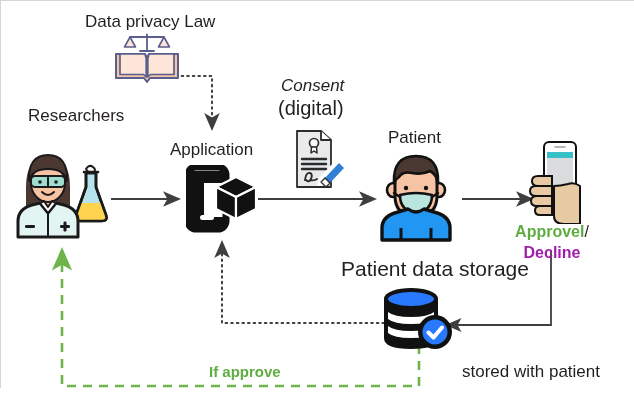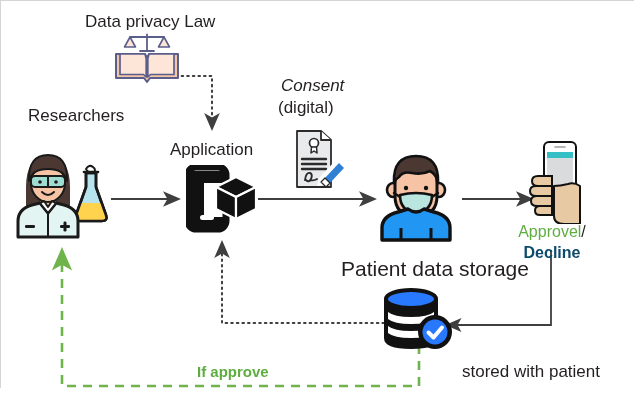--- a/index.html
+++ b/index.html
@@ -34,22 +34,22 @@
   }
   .lbl {
     position: absolute;
     color: #231f20;
     font-family: "Liberation Sans", sans-serif;
     font-size: 16px;
     line-height: 20px;
     white-space: nowrap;
   }
   .lbl.center { text-align: center; }
-  .approve-word { color: #5fad41; font-weight: normal; }
-  .decline-word { color: #0c4a6e; font-weight: bold; }
+  .approve-word { color: #5fad41; font-weight: bold; }
+  .decline-word { color: #a21caf; font-weight: bold; }
   .slash { color: #231f20; font-weight: normal; }
   .ifapprove { color: #5fad41; font-weight: bold; font-size: 15px; }
   .icon {
     position: absolute;
   }
 </style>
 </head>
 <body>
 
 <div id="canvas">
@@ -234,27 +234,28 @@
     <path d="M45.5,44.5 L50.5,49.5 L59,39.5" fill="none" stroke="#ffffff" stroke-width="4" stroke-linecap="round" stroke-linejoin="round"></path>
   </svg>
 
   <div class="lbl" style="left:85px; top:12px; font-size:17px;">Data privacy Law</div>
 
   <div class="lbl" style="left:8px; top:106px; font-size:17px;margin-left:20px;">Researchers</div>
 
   <div class="lbl" style="left:170px; top:140px; font-size:17px;">Application</div>
 
   <div class="lbl" style="left:281px; top:76px; font-size:17px;font-style:italic;">Consent</div>
-  <div class="lbl" style="left:278px; top:98px; font-size:17px;text-align:center;">(digital)</div>
-
+  <div class="lbl" style="left:278px; top:98px; font-size:20px;text-align:center;">(digital)</div>
+
+  <div class="lbl" style="left:388px; top:128px; font-size:17px;">Patient</div>
 
   <div class="lbl center" style="left:494px; top:221px; width:116px; white-space:normal; line-height:21px;">
     <span class="approve-word">Approvel</span><span class="slash">/</span><br>
     <span class="decline-word">Decline</span>
   </div>
 
   <div class="lbl" style="left:341px; top:259px; font-size:21px;">Patient data storage</div>
 
   <div class="lbl" style="left:462px; top:362px; font-size:17px;">stored with patient</div>
 
-  <div class="lbl ifapprove" style="left:197px; top:362px;">If approve</div>
+  <div class="lbl ifapprove" style="left:209px; top:362px;">If approve</div>
 
 </div>
 
 </body></html>

